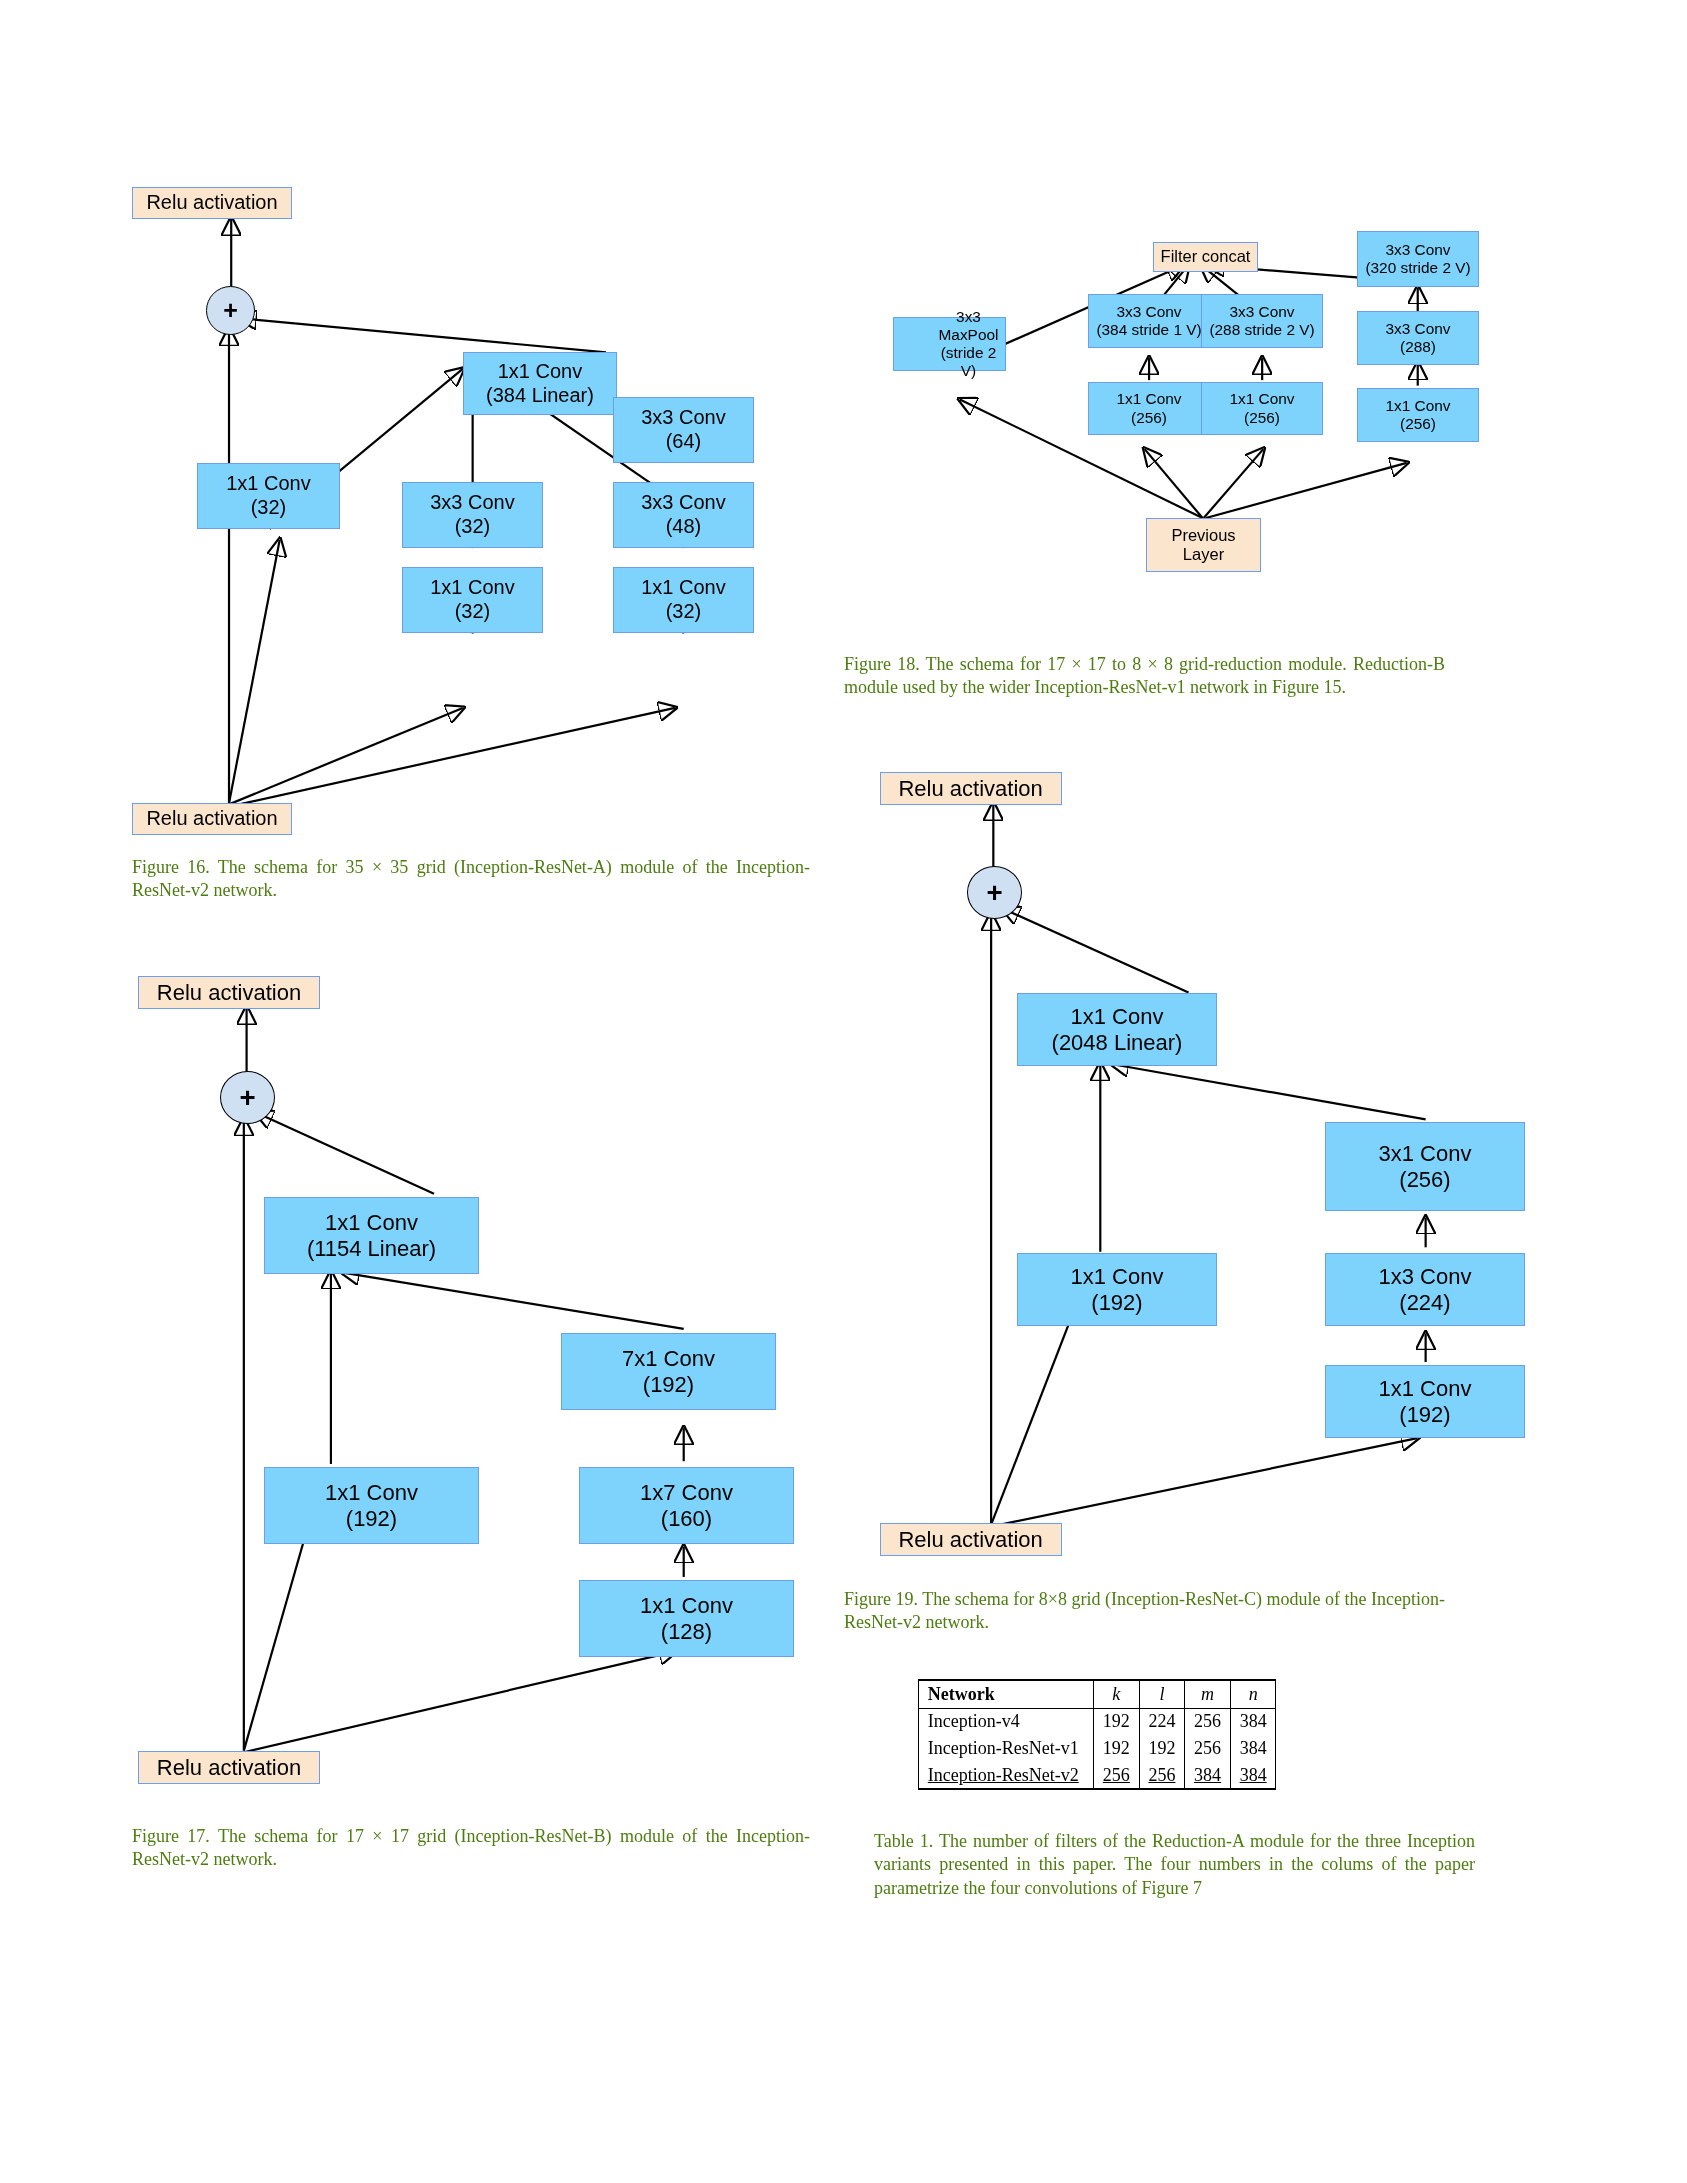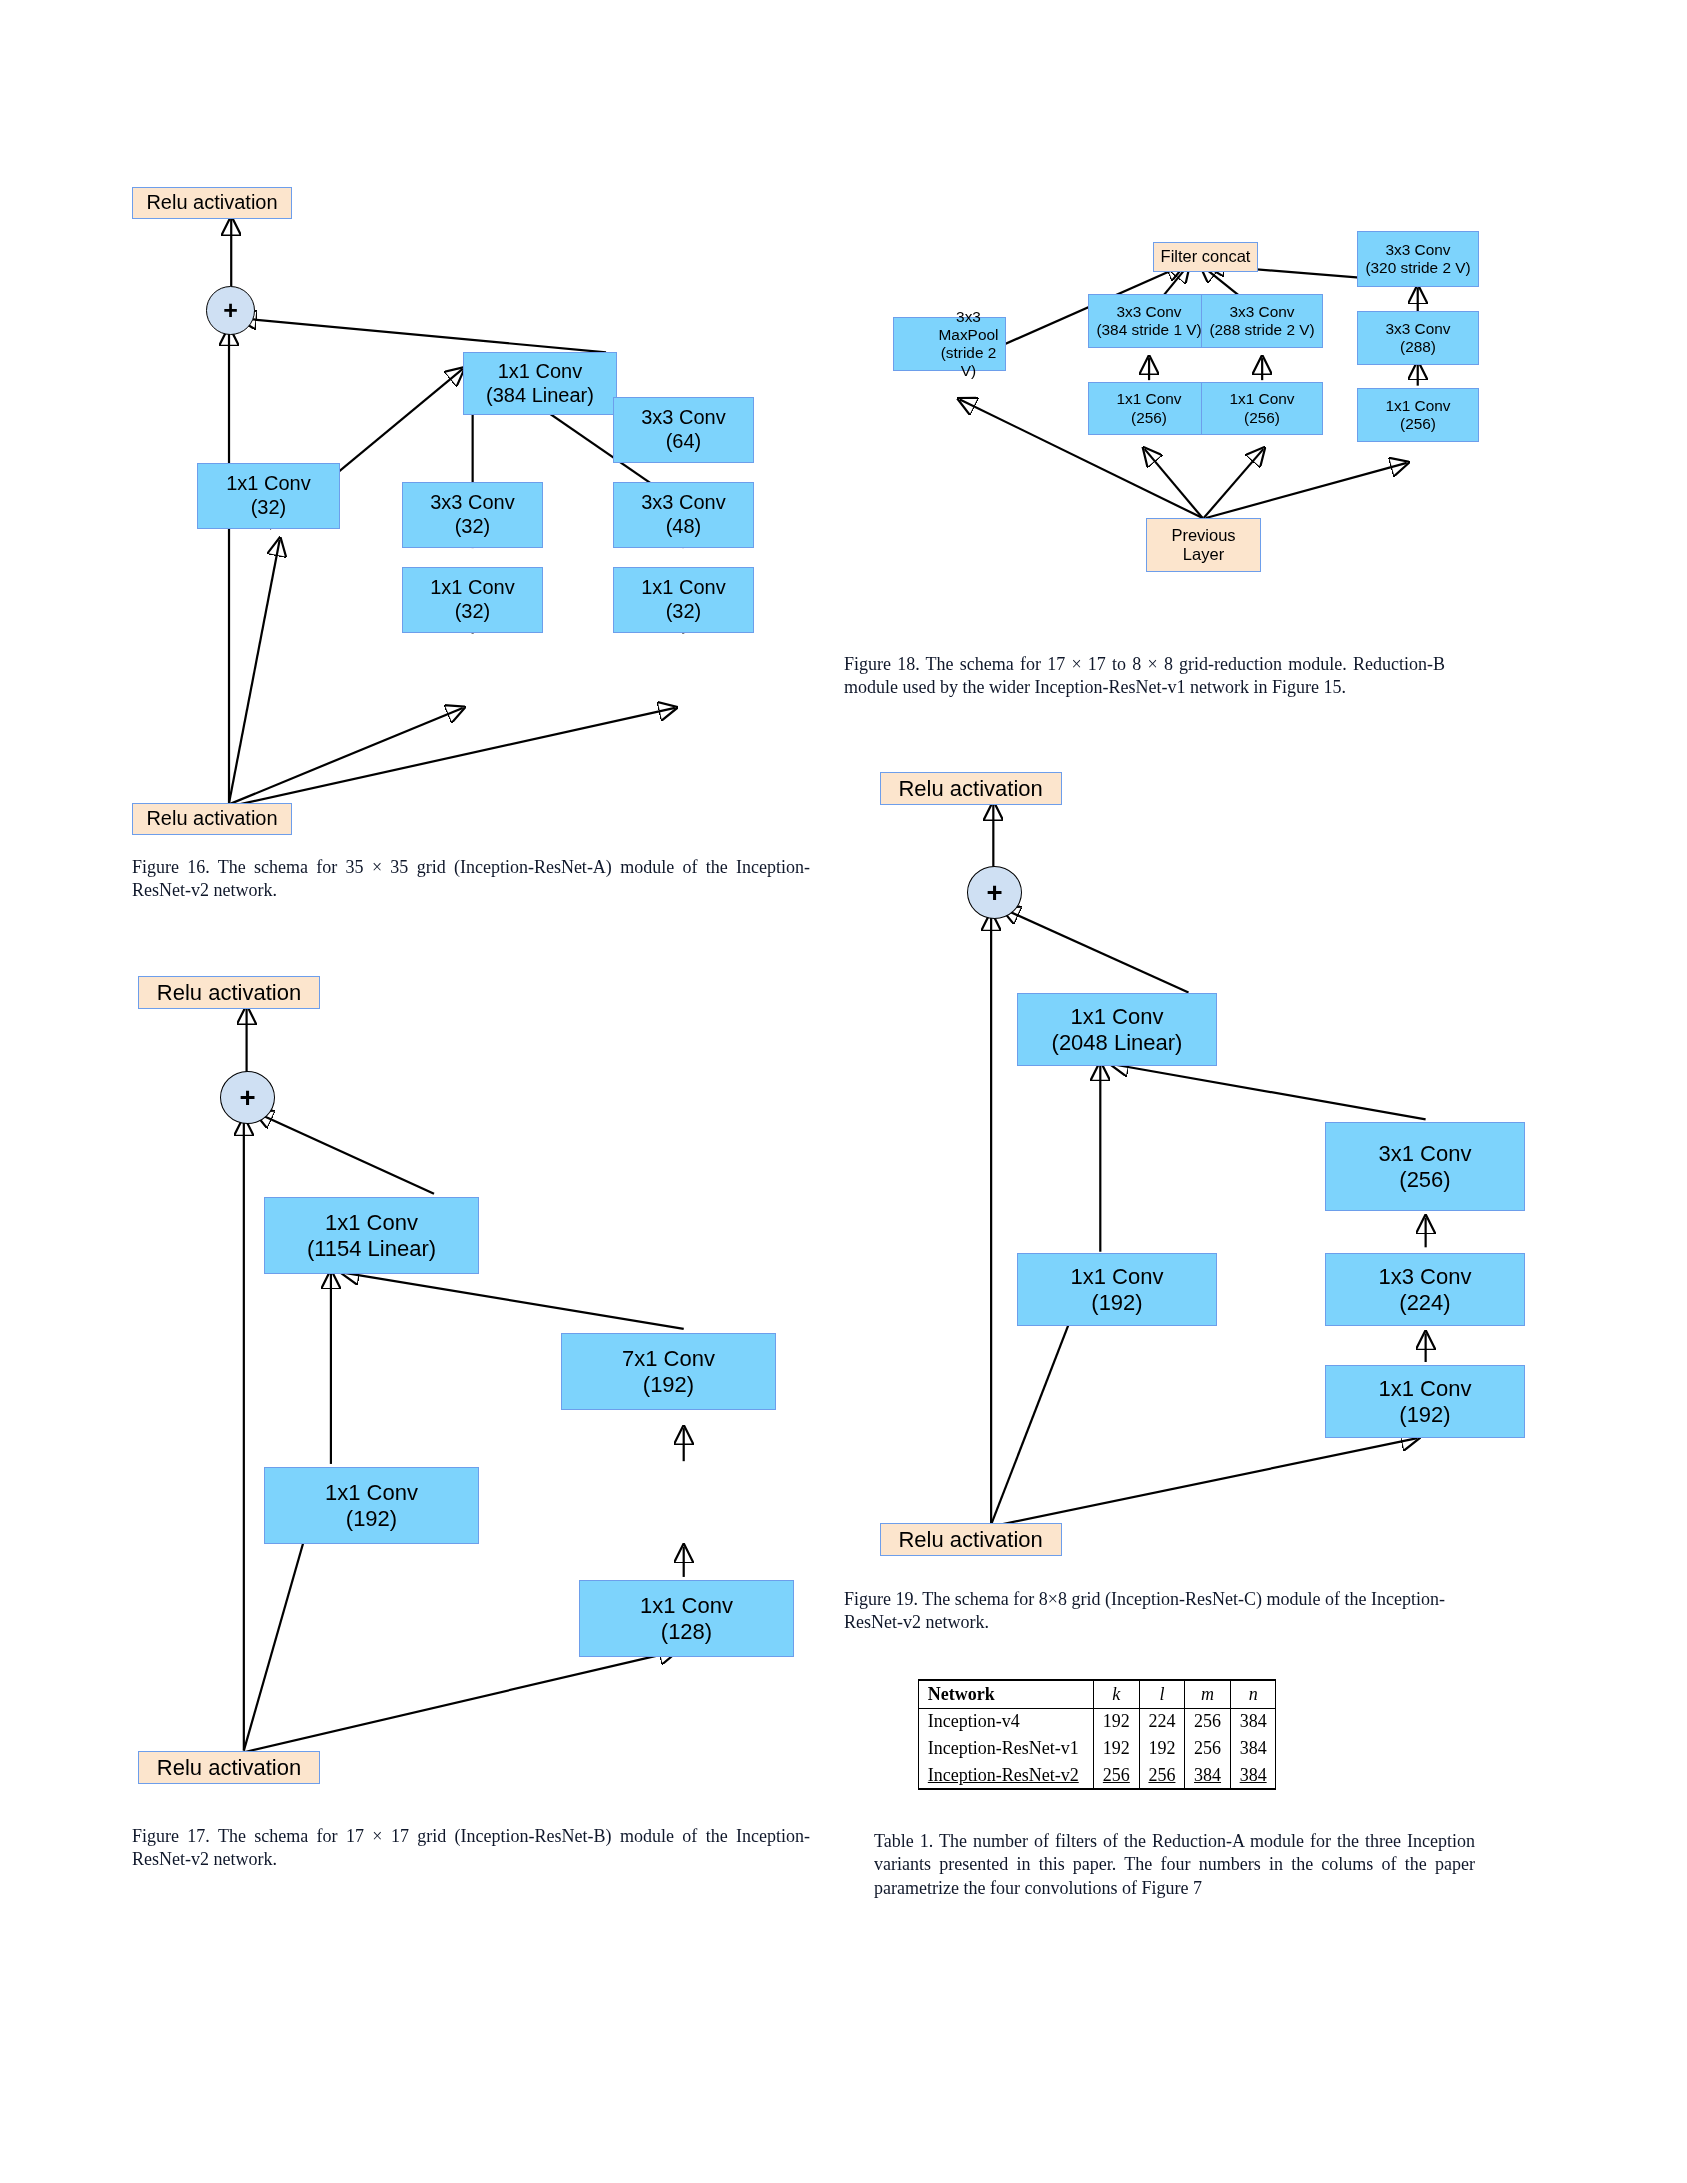--- a/index.html
+++ b/index.html
@@ -38,21 +38,21 @@
   svg.edges{position:absolute;left:0;top:0;overflow:visible;z-index:1;}
   svg.edges line, svg.edges path{stroke:#000;fill:none;}
 
   
   .caption{
     position:absolute;
     font-family:"Liberation Serif",serif;
     font-size:18px;
     line-height:1.30;
     text-align:justify;
-    color:#0f172a;
+    color:#4d7c0f;
   }
 
   
   .tbl{
     position:absolute;
     border-collapse:collapse;
     font-family:"Liberation Serif",serif;
     font-size:18px;
     color:#000;
   }
@@ -201,20 +201,24 @@
   <div class="node blue" style="left:126px;top:491px;width:215px;height:77px;font-size:22px;">
     <span class="l1">1x1 Conv</span>
     <span class="l2">(192)</span>
   </div>
 
   <div class="node blue" style="left:423px;top:357px;width:215px;height:77px;font-size:22px;">
     <span class="l1">7x1 Conv</span>
     <span class="l2">(192)</span>
   </div>
 
+  <div class="node blue" style="left:441px;top:491px;width:215px;height:77px;font-size:22px;">
+    <span class="l1">1x7 Conv</span>
+    <span class="l2">(160)</span>
+  </div>
 
   <div class="node blue" style="left:441px;top:604px;width:215px;height:77px;font-size:22px;">
     <span class="l1">1x1 Conv</span>
     <span class="l2">(128)</span>
   </div>
 
   <div class="node peach" style="left:0px;top:775px;width:182px;height:33px;font-size:22px;">
     <span class="l1">Relu activation</span>
   </div>
 </div>

